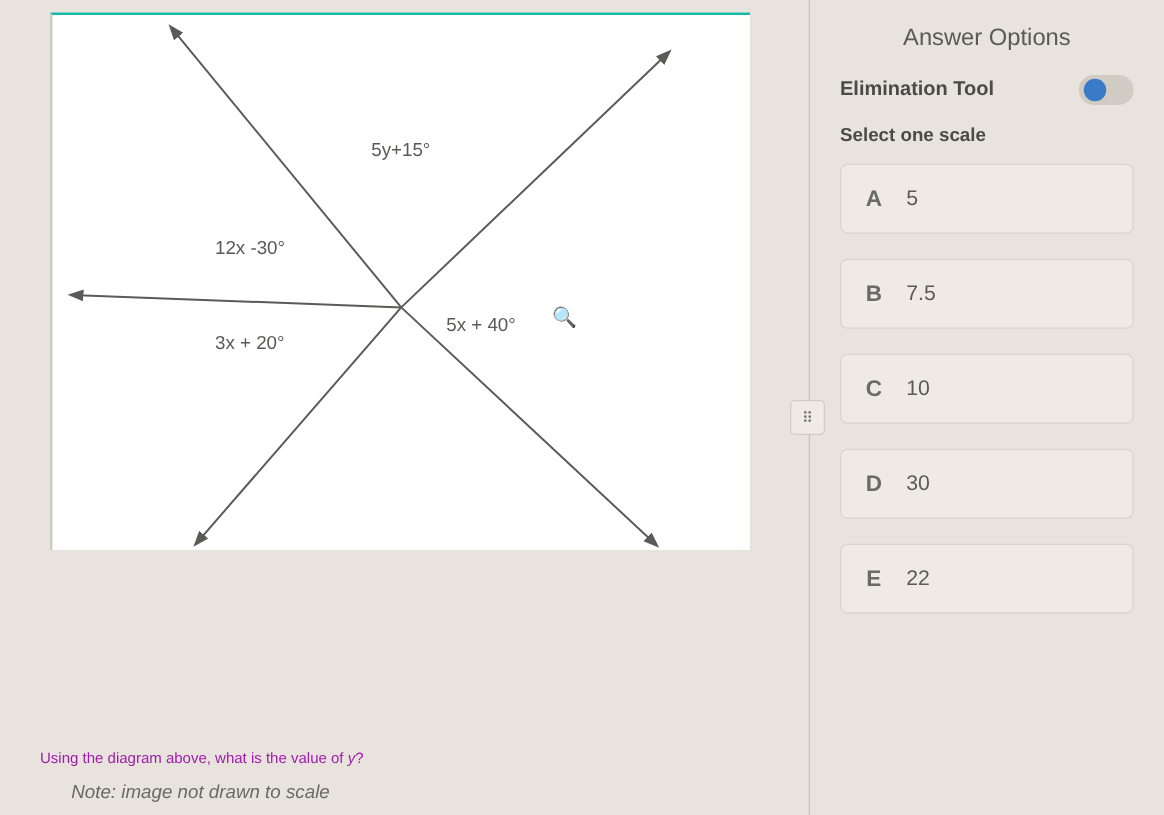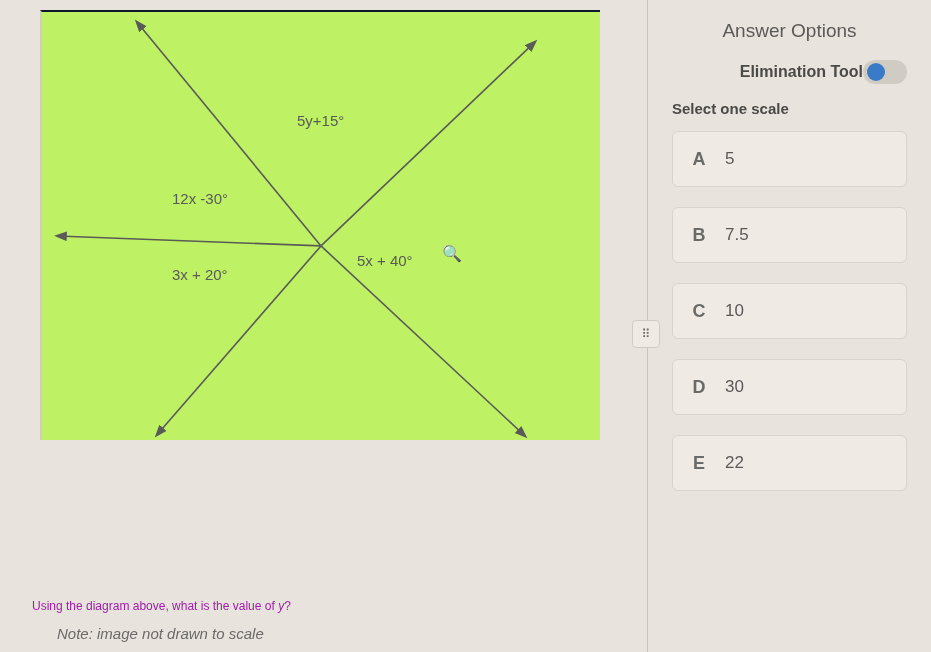--- a/index.html
+++ b/index.html
@@ -26,23 +26,23 @@
     }
     .diagram-container {
       flex: 1;
       position: relative;
       padding: 10px 30px 10px 40px;
     }
     .diagram-frame {
       position: relative;
       width: 560px;
       height: 430px;
-      border-top: 2px solid #0f172a;
+      border-top: 2px solid #14b8a6;
       border-left: 2px solid #d0ccc4;
-      background: #bef264;
+      background: #ffffff;
     }
     .diagram-svg {
       position: absolute;
       top: 0; left: 0;
       width: 100%;
       height: 100%;
     }
     .angle-label {
       position: absolute;
       font-size: 15px;
@@ -74,21 +74,21 @@
     }
     .answer-header {
       padding: 20px 24px 18px;
       font-size: 19px;
       color: #5a5a58;
       text-align: center;
     }
     .elim-row {
       display: flex;
       align-items: center;
-      justify-content: flex-end;
+      justify-content: space-between;
       padding: 0 24px 12px;
     }
     .elim-label {
       font-size: 16px;
       font-weight: 600;
       color: #4a4a48;
     }
     .toggle {
       width: 44px;
       height: 24px;

